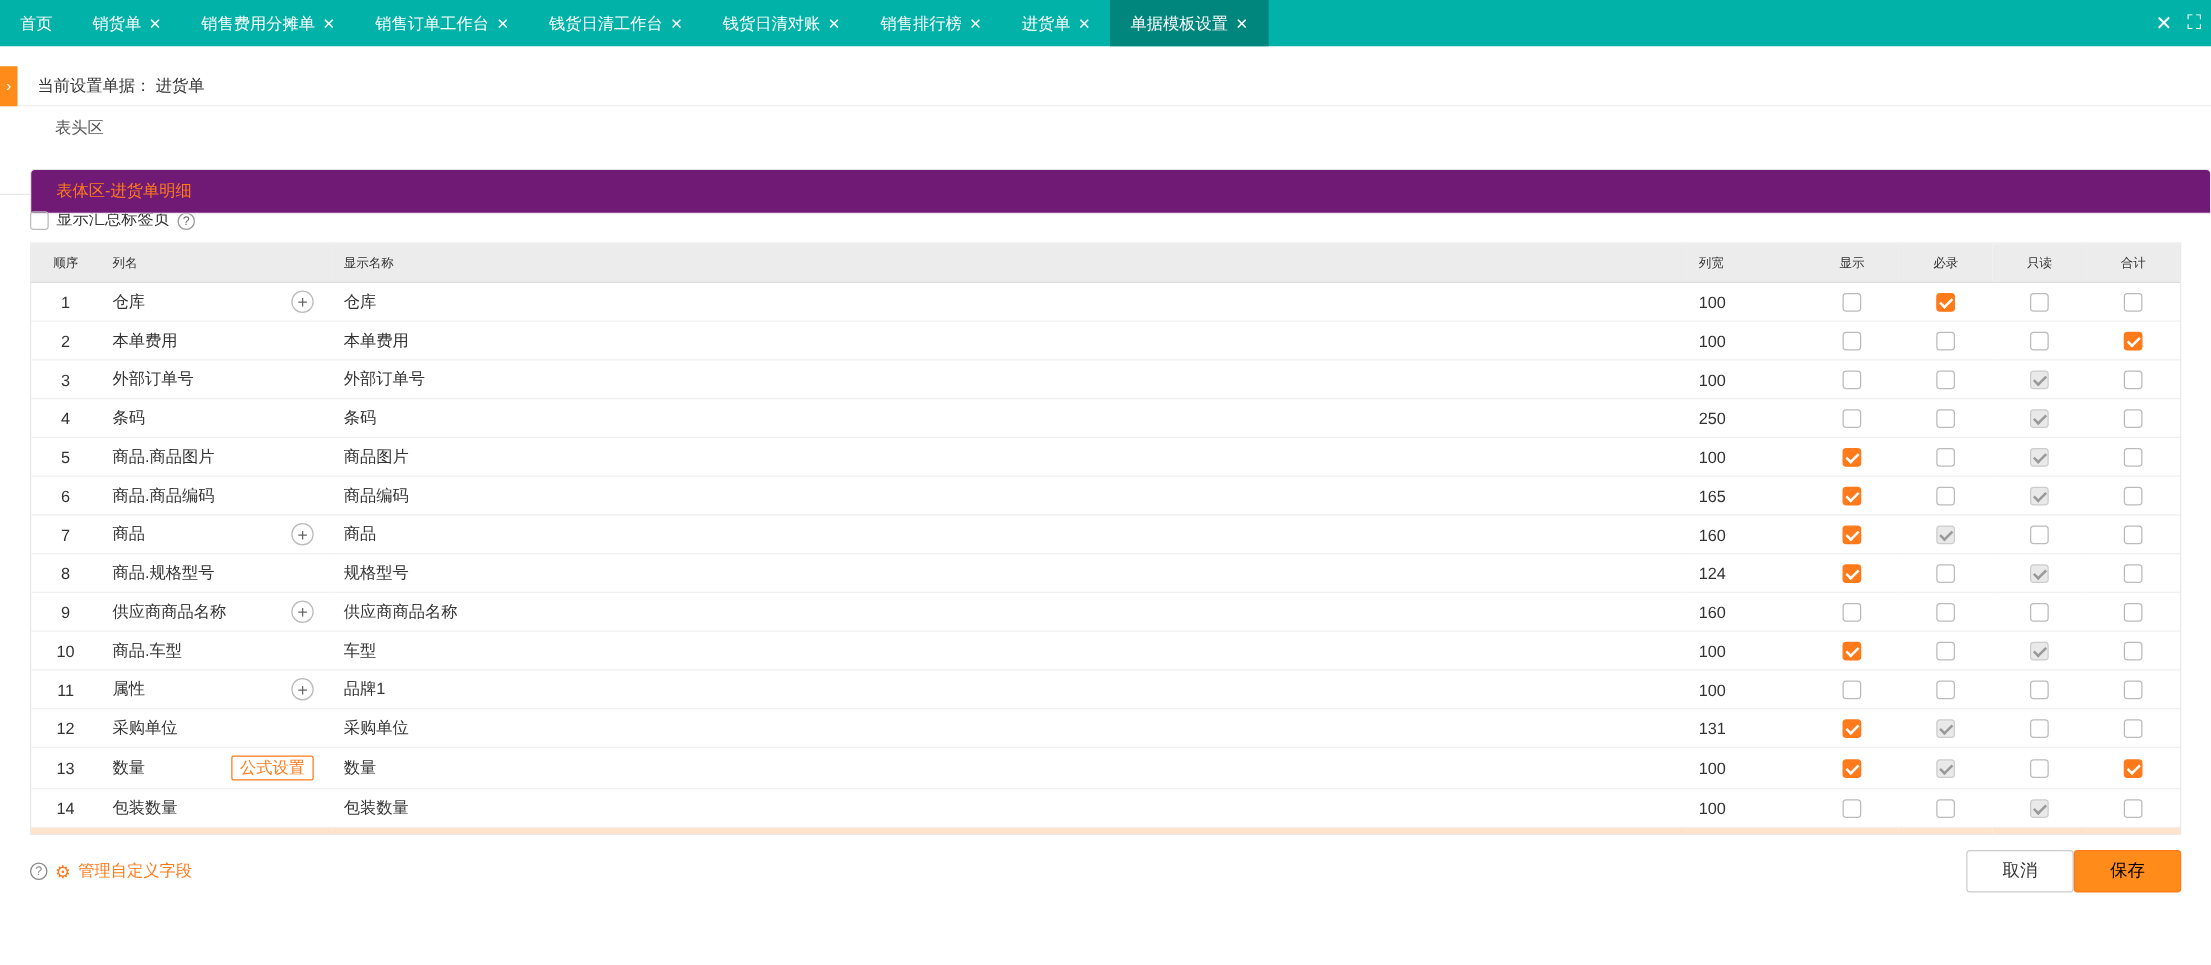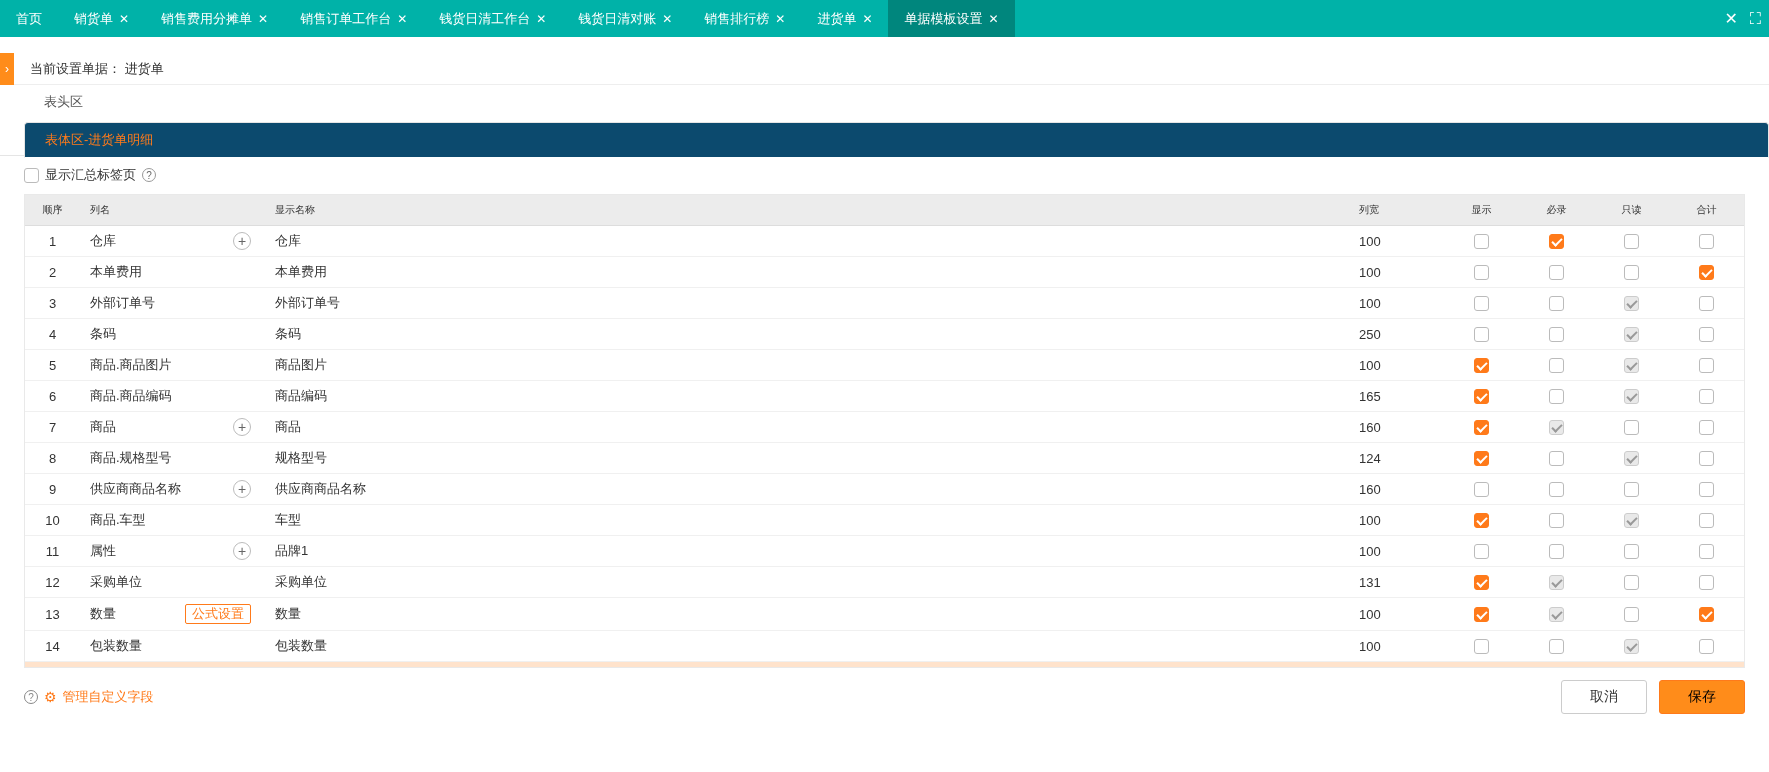--- a/index.html
+++ b/index.html
@@ -14,26 +14,26 @@
   .topbar .tools span { cursor: pointer; font-size: 16px; }
 
   
   .page-sub { height: 32px; display: flex; align-items: center; border-bottom: 1px solid #eee; font-size: 13px; margin-top:16px; }
   .page-sub .arrow { width: 14px; height: 32px; background: #ff8c1a; color: #fff; display: flex; align-items: center; justify-content: center; font-size: 12px; cursor: pointer; }
   .page-sub .txt { padding-left: 16px; }
 
   
   .subtabs { display: flex; padding-left: 24px; flex-direction: column; }
   .subtab { padding: 8px 20px; cursor: pointer; color: #555; }
-  .subtab.active { color: #ff7a1a; border: 1px solid #e5e5e5; border-bottom-color: #fff; border-radius: 4px 4px 0 0; position: relative; top: 3px; background: #0c4a6e; }
+  .subtab.active { color: #ff7a1a; border: 1px solid #e5e5e5; border-bottom-color: #fff; border-radius: 4px 4px 0 0; position: relative; top: 16px; background: #701a75; }
 
   .subtabs-wrap { border-bottom: 1px solid #e5e5e5; }
 
   
-  .opts { padding: 10px 0 10px 24px; display: flex; align-items: center; gap: 6px; font-size: 13px; }
+  .opts { padding: 10px 0 10px 24px; display: flex; align-items: flex-end; gap: 6px; font-size: 13px; }
   .help-icon { width:14px; height:14px; border:1px solid #999; border-radius:50%; display:inline-flex; align-items:center; justify-content:center; font-size:10px; color:#666; cursor:pointer; }
 
   
   .table-wrap { margin: 0 24px; border: 1px solid #e9e9e9; position: relative; height: 474px; overflow-y: auto; }
   table { width: 100%; border-collapse: collapse; table-layout: fixed; }
   thead th { background: #ececec; font-weight: normal; text-align: left; padding: 8px 10px; border-bottom: 1px solid #ddd; font-size:10px; }
   tbody td { padding: 6px 10px; border-bottom: 1px solid #f0f0f0; font-size:13px; vertical-align: middle; }
   tbody tr.highlight td { background: #ffe3cc; }
 
   td.center, th.center { text-align: center; }
@@ -53,21 +53,21 @@
   .cb.checked { background:#ff7a1a; border-color:#ff7a1a; }
   .cb.checked::after { content:""; position:absolute; left:4px; top:1px; width:4px; height:8px; border:solid #fff; border-width:0 2px 2px 0; transform:rotate(45deg); }
   .cb.grey-checked { background:#e9e9e9; border-color:#ccc; }
   .cb.grey-checked::after { content:""; position:absolute; left:4px; top:1px; width:4px; height:8px; border:solid #999; border-width:0 2px 2px 0; transform:rotate(45deg); }
 
   
   .footer { margin: 12px 24px 12px 24px; display:flex; align-items:center; }
   .footer-left { display:flex; align-items:center; gap:6px; color:#ff7a1a; cursor:pointer; }
   .help-icon2 { color:#888; border-color:#888; }
   .gear { color:#ff7a1a; font-size:14px; }
-  .footer-right { margin-left:auto; display:flex; gap:12px; }
+  .footer-right { margin-left:auto; display:flex; }
   .btn { padding:7px 28px; border-radius:3px; cursor:pointer; font-size:14px; }
   .btn-cancel { border:1px solid #ccc; background:#fff; color:#333; }
   .btn-save { border:1px solid #ff7a1a; background:#ff8c1a; color:#000000; }
 
   
   .table-wrap::-webkit-scrollbar { width:12px; }
   .table-wrap::-webkit-scrollbar-thumb { background:#c9c9c9; border-radius:6px; }
 </style>
 </head>
 <body>

